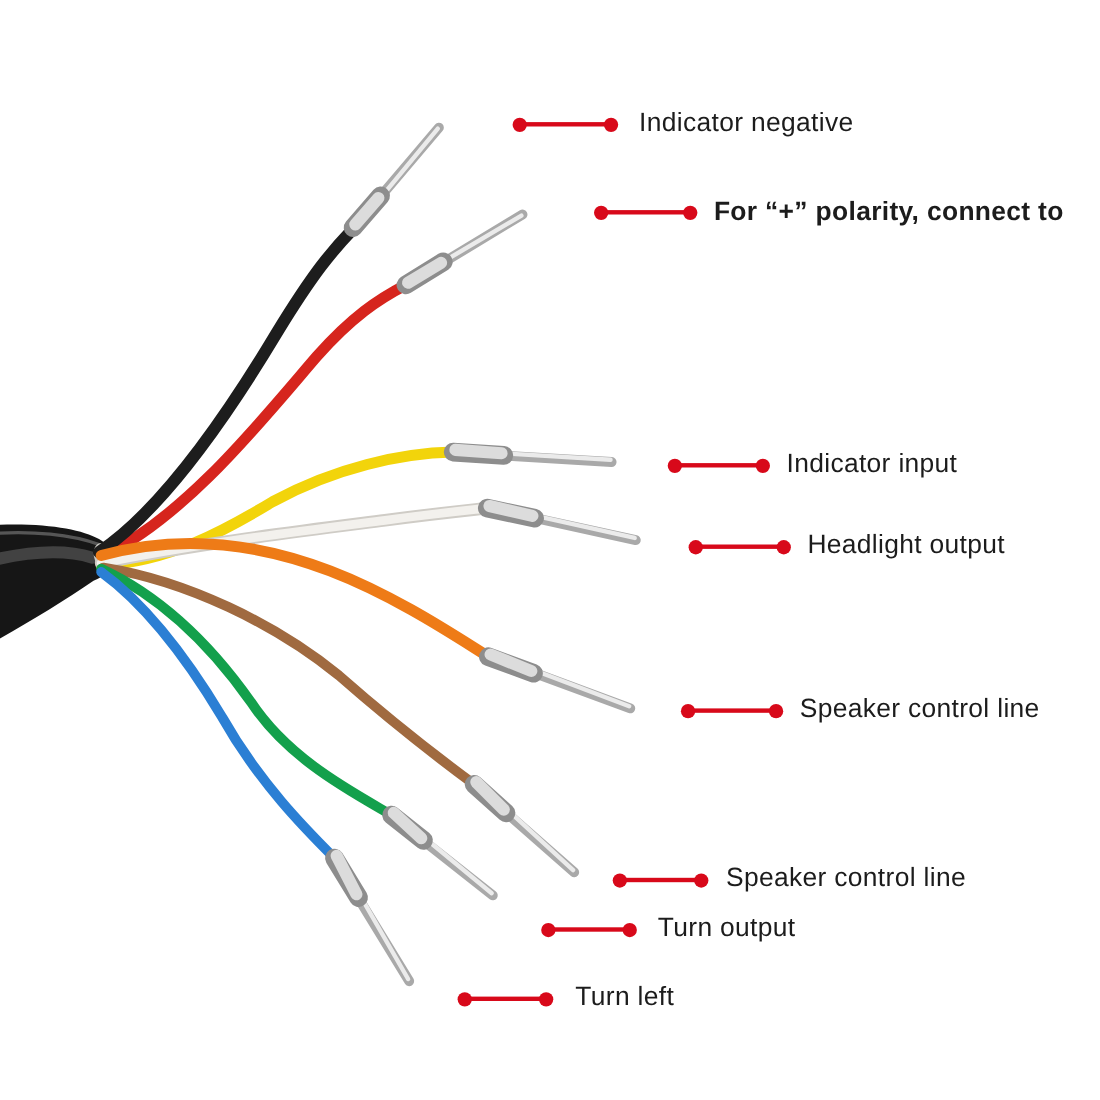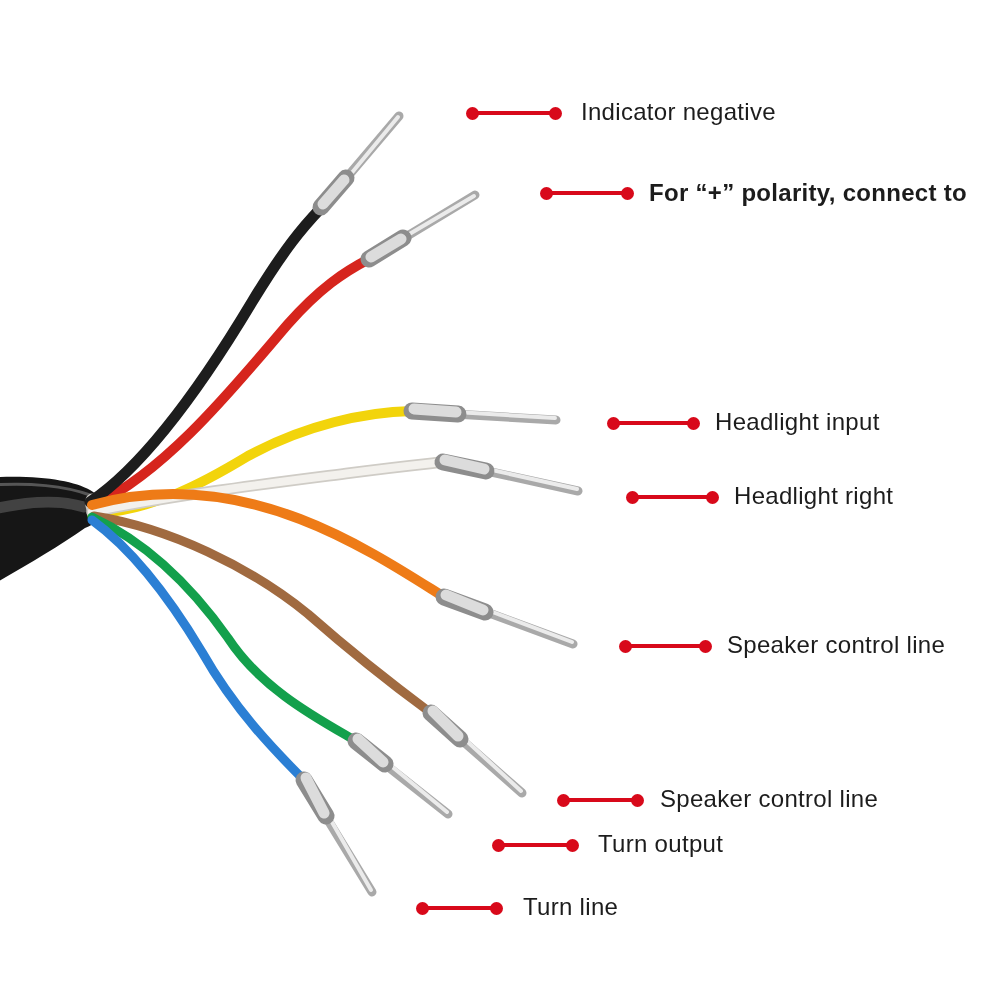--- a/index.html
+++ b/index.html
@@ -135,41 +135,41 @@
 
   <div class="callout" style="top:193px">
     <div class="leader" style="left:546px;width:82px"></div>
     <div class="label two-line" style="left:649px">
       <span>For “+” polarity, connect to</span>
     </div>
   </div>
 
   <div class="callout" style="top:423px">
     <div class="leader" style="left:613px;width:81px"></div>
-    <div class="label" style="left:715px">Headlight input</div>
+    <div class="label" style="left:715px">Indicator input</div>
   </div>
 
   <div class="callout" style="top:497px">
     <div class="leader" style="left:632px;width:81px"></div>
-    <div class="label" style="left:734px">Headlight right</div>
+    <div class="label" style="left:734px">Headlight output</div>
   </div>
 
   <div class="callout" style="top:646px">
     <div class="leader" style="left:625px;width:81px"></div>
     <div class="label" style="left:727px">Speaker control line</div>
   </div>
 
   <div class="callout" style="top:800px">
     <div class="leader" style="left:563px;width:75px"></div>
     <div class="label" style="left:660px">Speaker control line</div>
   </div>
 
   <div class="callout" style="top:845px">
     <div class="leader" style="left:498px;width:75px"></div>
     <div class="label" style="left:598px">Turn output</div>
   </div>
 
   <div class="callout" style="top:908px">
     <div class="leader" style="left:422px;width:75px"></div>
-    <div class="label" style="left:523px">Turn line</div>
+    <div class="label" style="left:523px">Turn left</div>
   </div>
 
 </div>
 
 </body></html>

